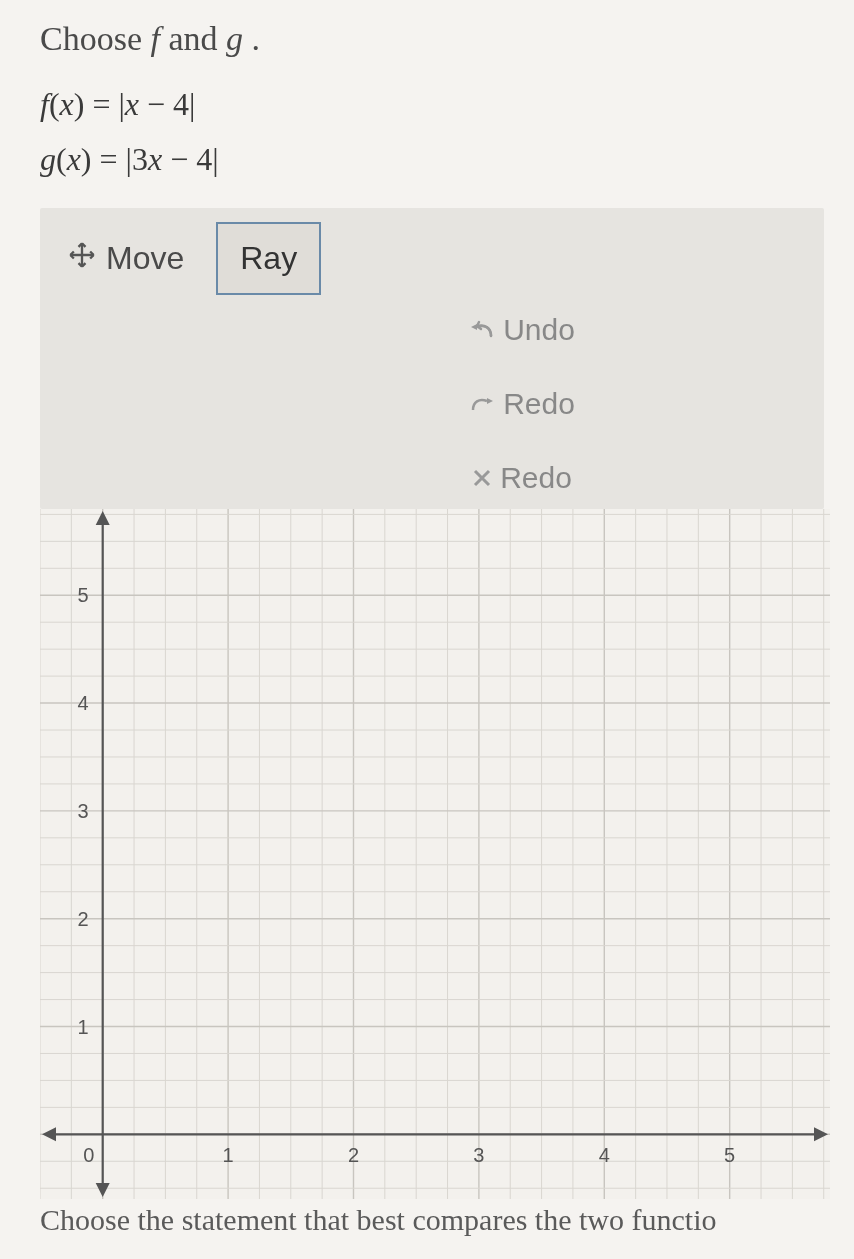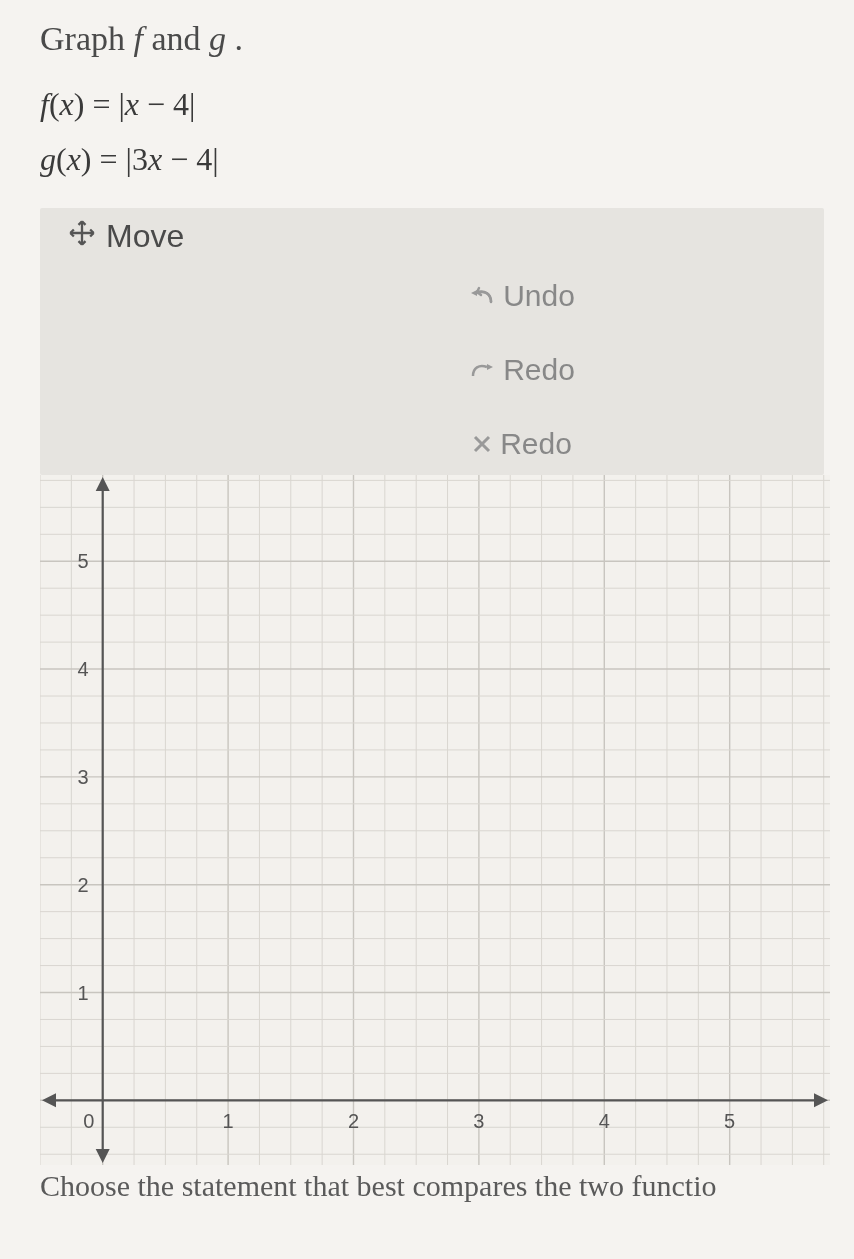--- a/index.html
+++ b/index.html
@@ -22,21 +22,21 @@
   .equation {
     font-size: 32px;
     font-family: 'Times New Roman', Georgia, serif;
     color: #3a3a3a;
     margin-bottom: 18px;
   }
   .equation .fn { font-style: italic; }
   .tool-panel {
     background: #e6e4e0;
     margin-top: 30px;
-    padding: 4px 18px 8px 18px;
+    padding: 14px 18px 8px 18px;
     border-radius: 2px;
     text-align: right;
   }
   .tool-row1 {
     display: flex;
     align-items: center;
     gap: 22px;
     margin-bottom: 18px;
   }
   .tool-btn {
@@ -86,40 +86,43 @@
     font-size: 30px;
     color: #5a5a5a;
     margin-top: 4px;
     font-family: Georgia, 'Times New Roman', serif;
   }
 </style>
 </head>
 <body>
 
 <div class="prompt-line">
-  <span>Graph </span><span class="ital">f</span><span> and </span><span class="ital">g</span><span> .</span>
+  <span>Choose </span><span class="ital">f</span><span> and </span><span class="ital">g</span><span> .</span>
 </div>
 
 <div class="equation">
   <span class="fn">f</span>(<span class="fn">x</span>) = |<span class="fn">x</span> − 4|
 </div>
 <div class="equation">
   <span class="fn">g</span>(<span class="fn">x</span>) = |3<span class="fn">x</span> − 4|
 </div>
 
 <div class="tool-panel">
   <div class="tool-row1">
     <div class="tool-btn">
       <span>
         <svg width="28" height="28" viewBox="0 0 24 24" fill="none" stroke="#555" stroke-width="2">
           <path d="M12 2 L12 22 M2 12 L22 12"></path>
           <path d="M12 2 L9 5 M12 2 L15 5 M12 22 L9 19 M12 22 L15 19 M2 12 L5 9 M2 12 L5 15 M22 12 L19 9 M22 12 L19 15"></path>
         </svg>
       </span>
       <span>Move</span>
+    </div>
+    <div class="ray-btn">
+      <span>Ray</span>
     </div>
   </div>
   <div class="tool-row2">
     <div class="action-btn">
       <span>
         <svg width="26" height="20" viewBox="0 0 26 20" fill="none" stroke="#999" stroke-width="2.5">
           <path d="M22 16 C22 8 16 4 8 6 L10 2 M8 6 L12 9" stroke-linecap="round" stroke-linejoin="round" fill="none"></path>
           <path d="M2 7 L8 4 L8 10 Z" fill="#999" stroke="none"></path>
           <path d="M8 7 C16 4 22 8 22 16" stroke="#999" fill="none"></path>
         </svg>

